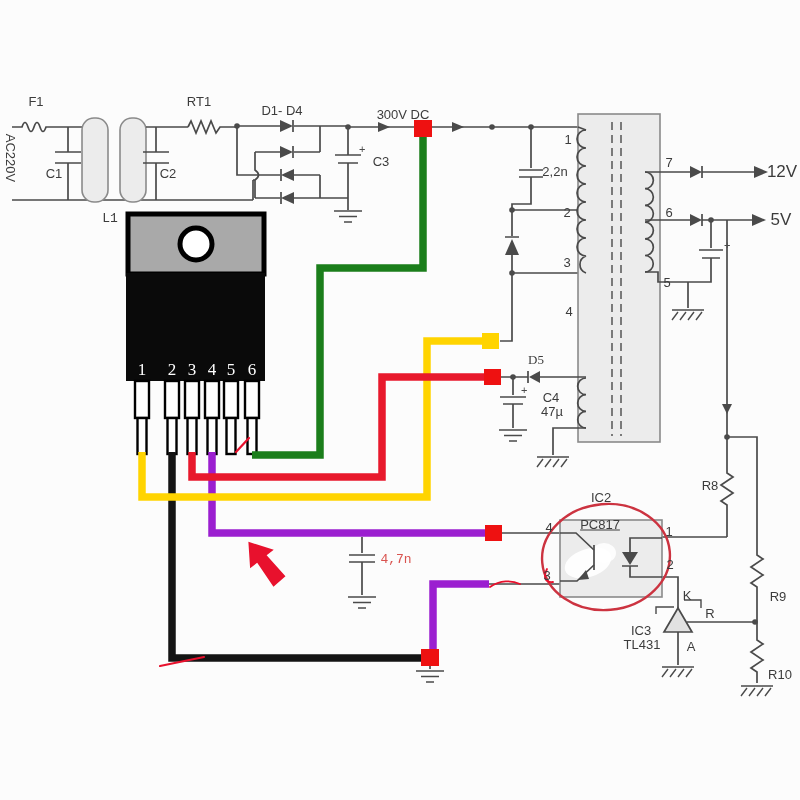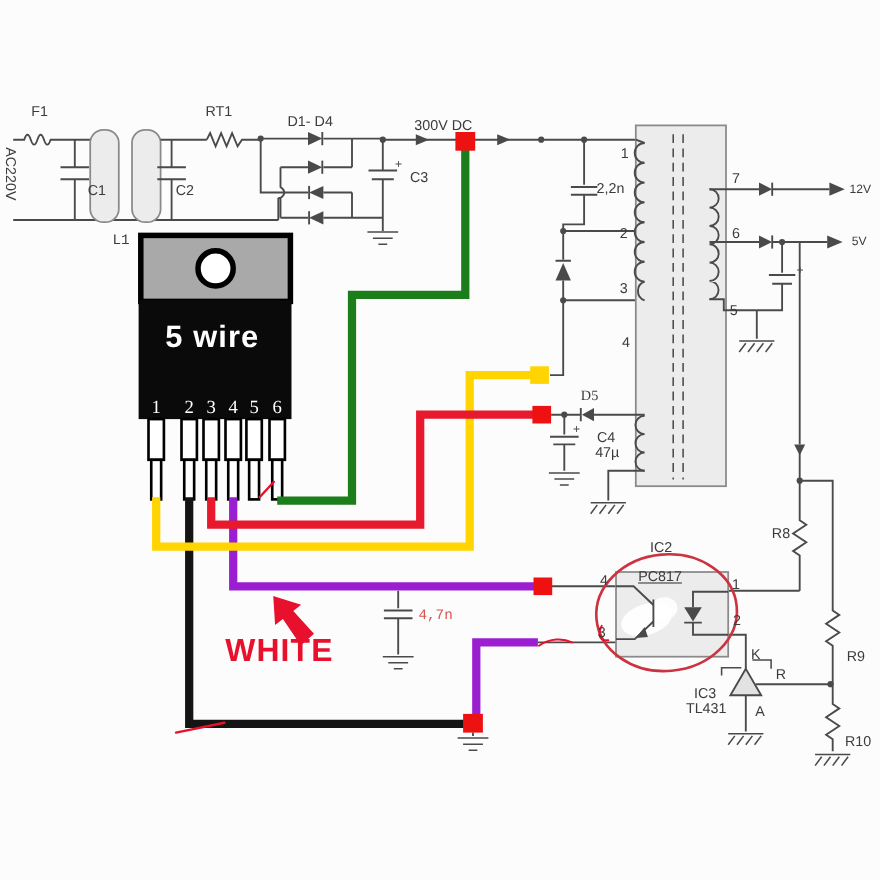--- a/index.html
+++ b/index.html
@@ -12,21 +12,21 @@
   .comp{fill:var(--component-fill,#ececec);stroke:#8a8a8a;stroke-width:1.6;}
   .wire{fill:none;stroke-linejoin:miter;stroke-linecap:butt;stroke-width:7.5;}
   .wire-yellow{stroke:var(--wire-yellow,#ffd400);}
   .wire-red{stroke:var(--wire-red,#e8192c);}
   .wire-green{stroke:var(--wire-green,#1b7e1b);}
   .wire-purple{stroke:var(--wire-purple,#9b1fd0);}
   .wire-black{stroke:var(--wire-black,#141414);}
   .pen{stroke:var(--annotation-red,#e8112d);fill:none;stroke-linecap:round;}
   .lbl{position:absolute;font-size:13px;color:var(--label-text,#3c3c3c);
        transform:translate(-50%,-50%);white-space:nowrap;}
-  .lbl.big{font-size:11px;}
+  .lbl.big{font-size:17px;}
   .lbl.redtxt{color:var(--value-red,#d9534f);font-family:Liberation Mono, monospace;}
   .lbl.rot{transform:translate(-50%,-50%) rotate(90deg);}
   .white-note{position:absolute;transform:translate(-50%,-50%);font-weight:bold;
        font-size:29px;letter-spacing:1px;color:var(--annotation-red,#e8112d);}
   .module-title{position:absolute;transform:translate(-50%,-50%);color:#fff;
        font-weight:bold;font-size:28px;letter-spacing:1px;}
   .module-pin{position:absolute;transform:translate(-50%,-50%);color:#fff;
        font-family:"Liberation Serif",serif;font-size:17px;}
 </style>
 </head>
@@ -233,21 +233,21 @@
       <path class="pen" d="M490,587 C500,580 512,580 520,584" stroke-width="1.8"></path>
       <path class="pen" d="M547,569 C543,577 545,583 553,582" stroke-width="1.8"></path>
       <g transform="translate(265,563) rotate(-38)">
         <polygon points="0,-27 15,-5 6,-5 8,23 -8,24 -6,-5 -15,-5" style="fill:var(--annotation-red,#e8112d)"></polygon>
       </g>
     </g>
   </svg>
 
   <span class="lbl rot" style="left:10px;top:158px;">AC220V</span>
   <span class="lbl" style="left:36px;top:101px;">F1</span>
-  <span class="lbl" style="left:54px;top:173px;margin-left:34px;">C1</span>
+  <span class="lbl" style="left:54px;top:173px;">C1</span>
   <span class="lbl" style="left:110px;top:218px;font-family:Liberation Mono, monospace;">L1</span>
   <span class="lbl" style="left:168px;top:173px;text-align:right;">C2</span>
   <span class="lbl" style="left:199px;top:101px;">RT1</span>
   <span class="lbl" style="left:282px;top:110px;">D1- D4</span>
   <span class="lbl" style="left:381px;top:161px;">C3</span>
   <span class="lbl" style="left:403px;top:114px;">300V DC</span>
   <span class="lbl" style="left:555px;top:171px;">2,2n</span>
 
   <span class="lbl" style="left:568px;top:139px;">1</span>
   <span class="lbl" style="left:567px;top:212px;">2</span>
@@ -275,23 +275,21 @@
   <span class="lbl" style="left:669px;top:531px;">1</span>
   <span class="lbl" style="left:670px;top:564px;">2</span>
 
   <span class="lbl" style="left:687px;top:595px;">K</span>
   <span class="lbl" style="left:710px;top:613px;">R</span>
   <span class="lbl" style="left:691px;top:646px;">A</span>
   <span class="lbl" style="left:641px;top:630px;">IC3</span>
   <span class="lbl" style="left:642px;top:644px;">TL431</span>
 
   <span class="lbl redtxt" style="left:396px;top:559px;">4,7n</span>
-  <span class="white-note" style="left:254px;top:592px;">WHITE</span>
-
-  <span class="module-title" style="left:193px;top:306px;">5 wire</span>
+
   <span class="module-pin" style="left:142px;top:370px;">1</span>
   <span class="module-pin" style="left:172px;top:370px;">2</span>
   <span class="module-pin" style="left:192px;top:370px;">3</span>
   <span class="module-pin" style="left:212px;top:370px;">4</span>
   <span class="module-pin" style="left:231px;top:370px;">5</span>
   <span class="module-pin" style="left:252px;top:370px;">6</span>
 
 </div>
 
 </body></html>

